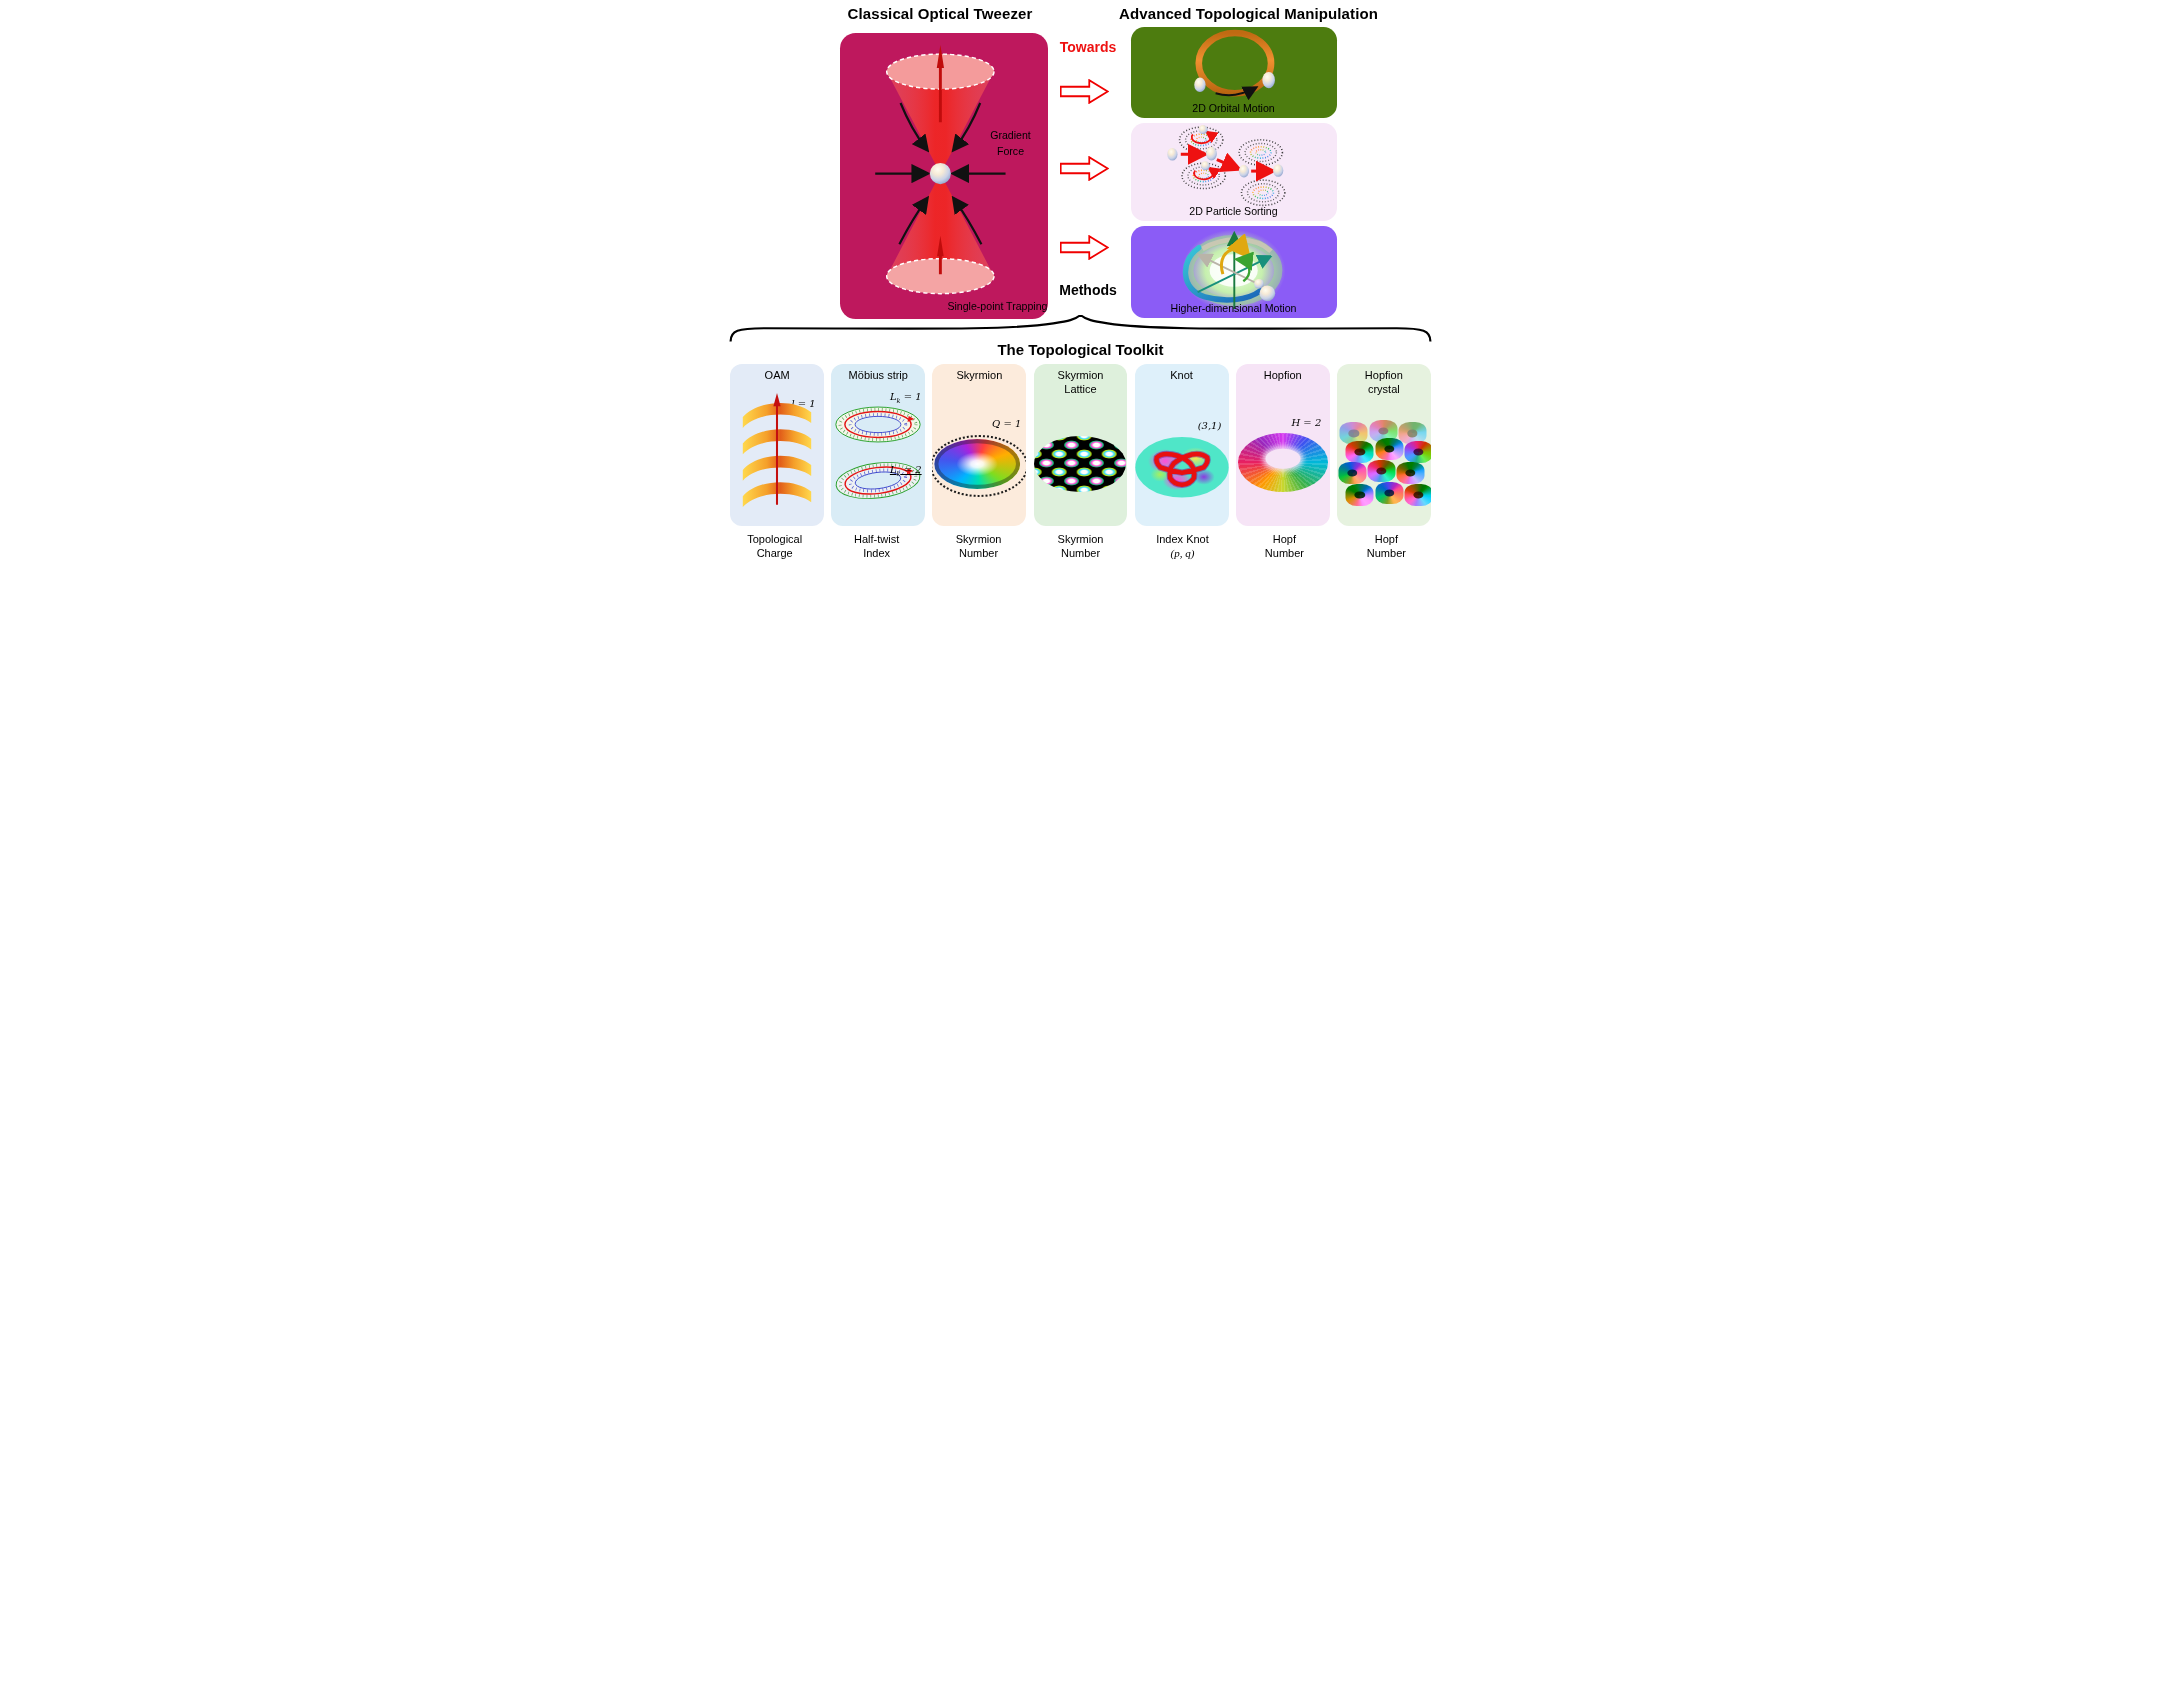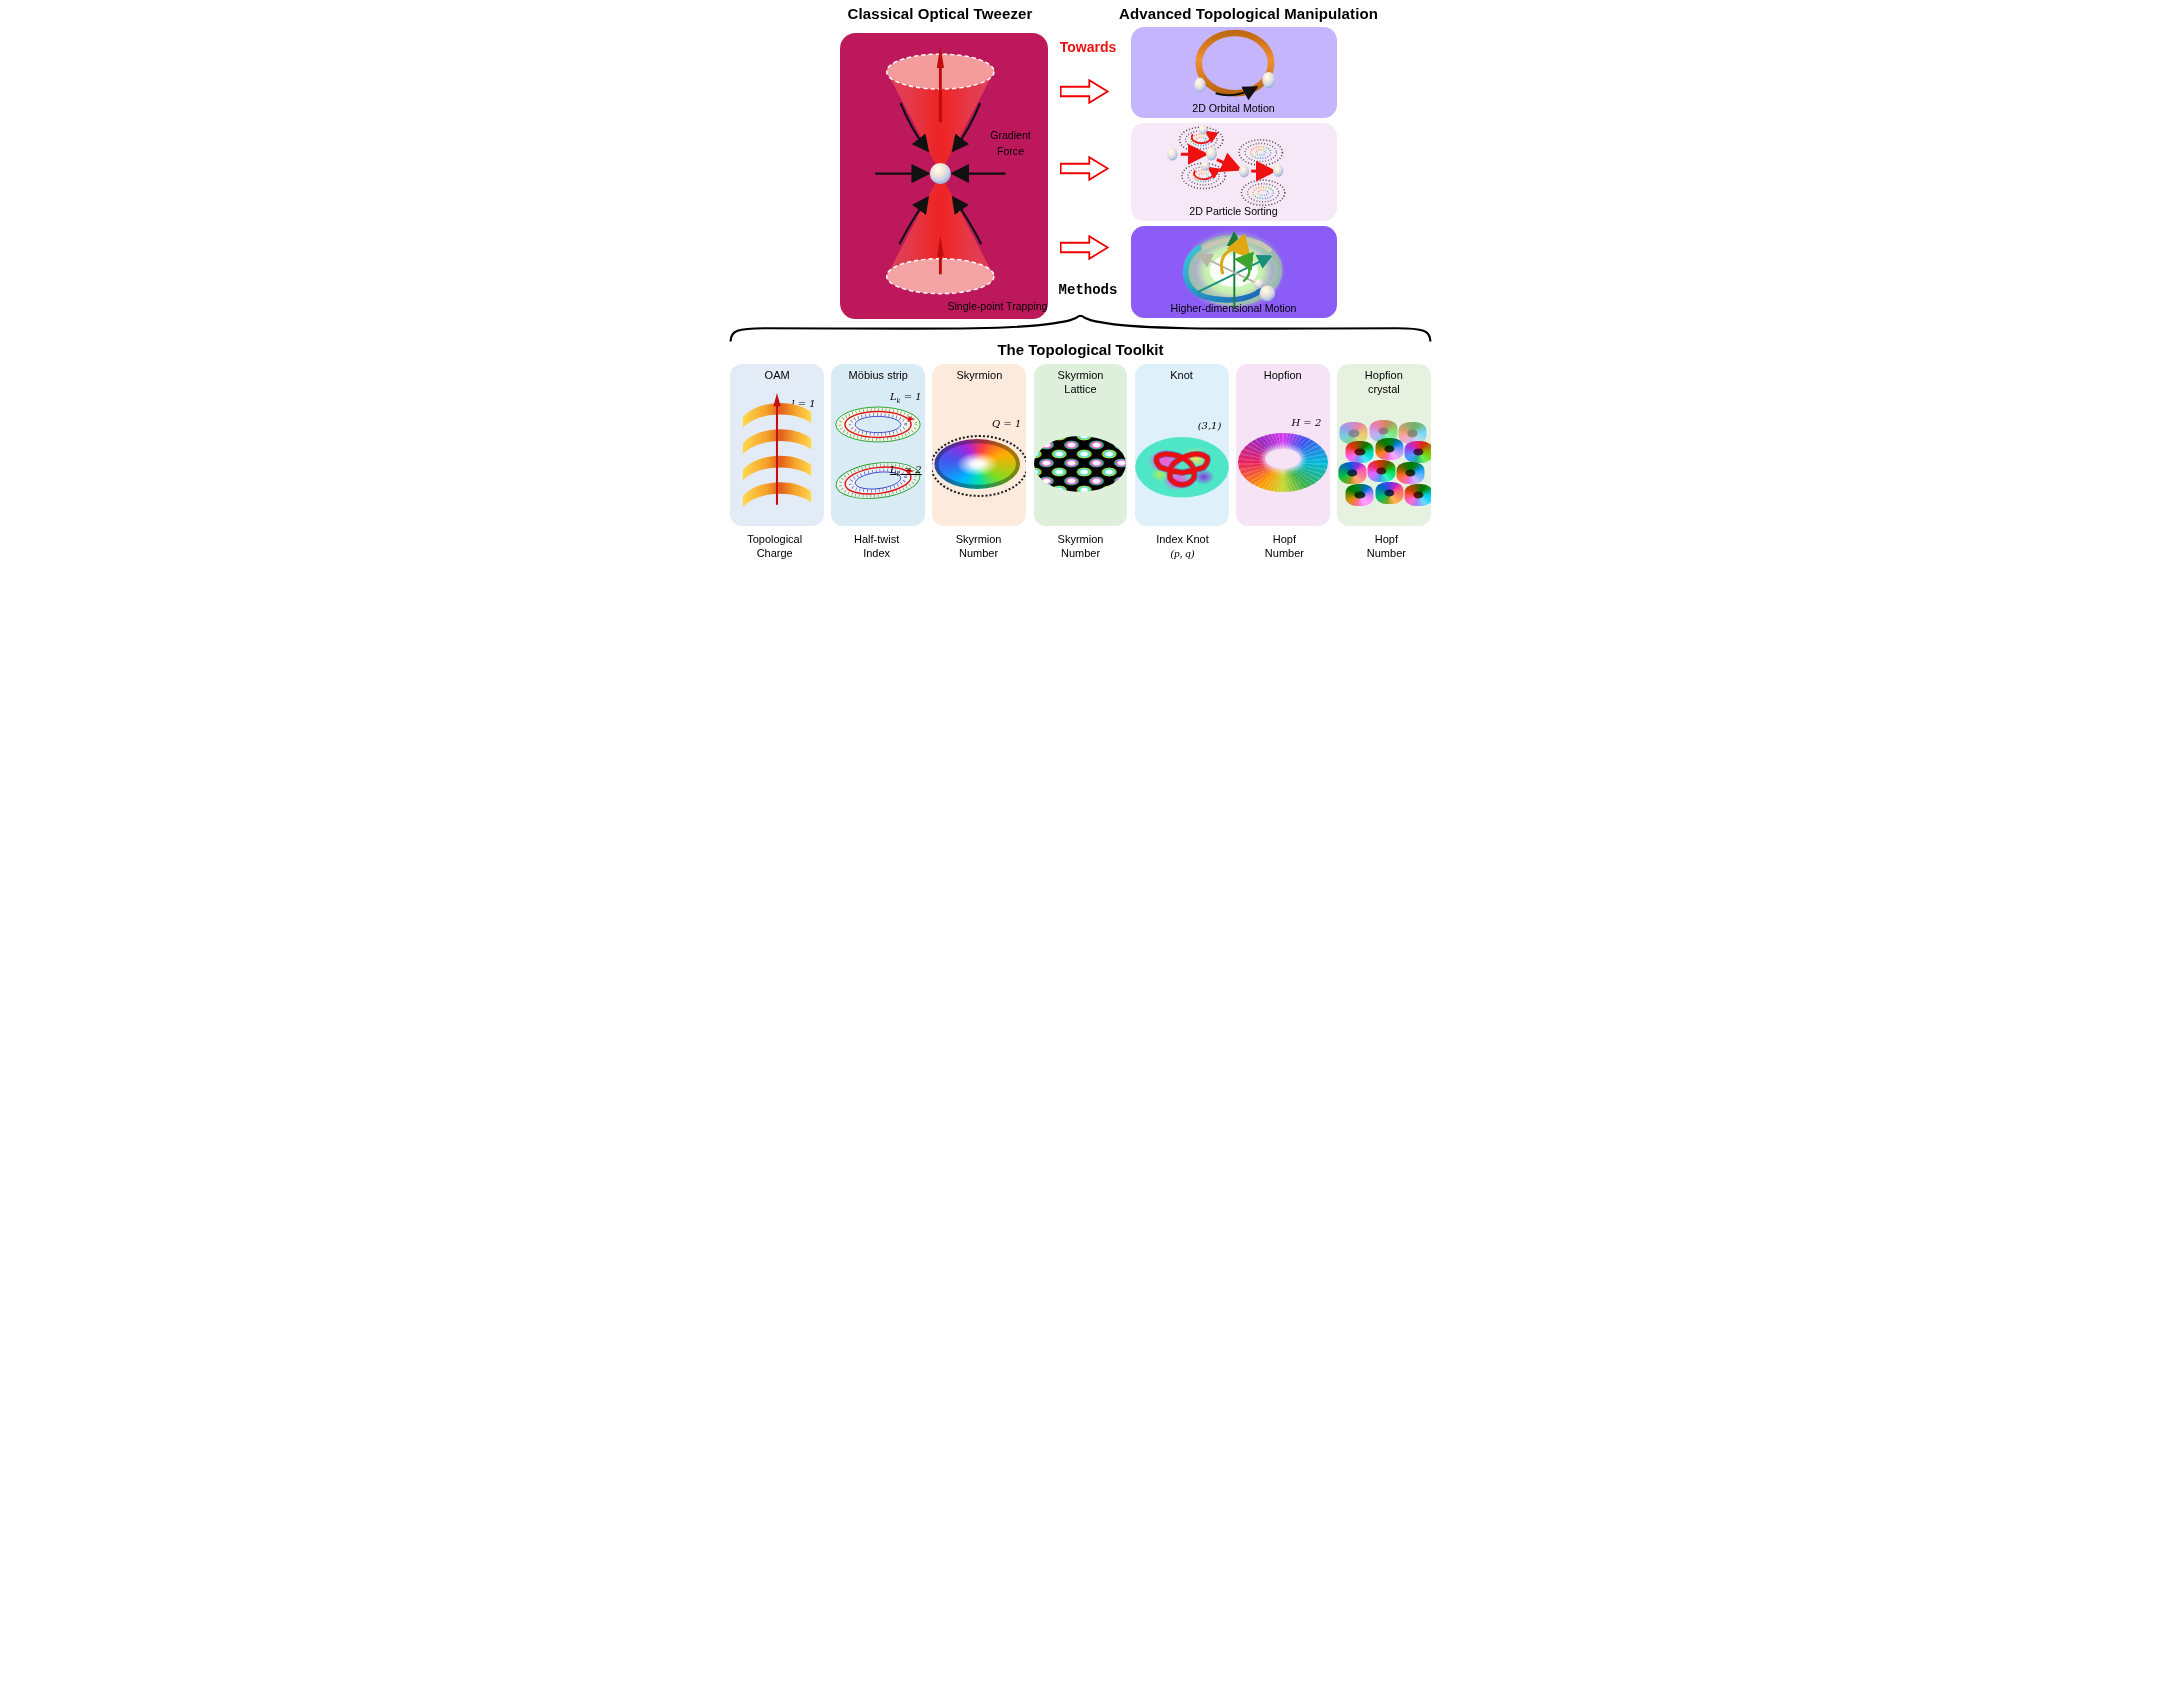--- a/index.html
+++ b/index.html
@@ -17,27 +17,27 @@
     background:#be185d; border-radius:15.7px; }
   .gradient-force { position:absolute; left:138px; top:95px; width:66px;
     font-size:10.6px; text-align:center; line-height:1.5; }
   .left-caption { position:absolute; left:0; bottom:7.2px; width:100%;
     text-align:right; font-size:10.6px; }
 
   
   .towards { position:absolute; left:319px; top:39px; width:97px; text-align:center;
     font-size:14px; font-weight:700; color:#ee1111; }
   .methods { position:absolute; left:319px; top:282px; width:97px; text-align:center;
-    font-size:14px; font-weight:700; color:#000;font-family:Liberation Mono, monospace; }
+    font-size:14px; font-weight:700; color:#000; }
   .red-arrow { position:absolute; left:339px; width:49px; height:25px; }
   .ra1 { top:79px; } .ra2 { top:156px; } .ra3 { top:235px; }
 
   
   .rpanel { position:absolute; left:410px; width:206px; border-radius:13.3px; }
-  .rp1 { top:27px;  height:91px; background:#c4b5fd; }
+  .rp1 { top:27px;  height:91px; background:#4d7c0f; }
   .rp2 { top:123px; height:98px; background:#f7e8f8; }
   .rp3 { top:226px; height:92px; background:#8b5cf6; }
   .rpanel-label { position:absolute; left:0; bottom:4.2px; width:100%;
     text-align:center; font-size:10.6px; }
   .rpanel svg.art { position:absolute; left:0; top:0; }
 
   
   .brace { position:absolute; left:8.4px; top:315px; width:703px; height:26.5px; }
   .toolkit-title { position:absolute; left:0; top:341px; width:100%;
     text-align:center; font-size:15px; font-weight:700; }

